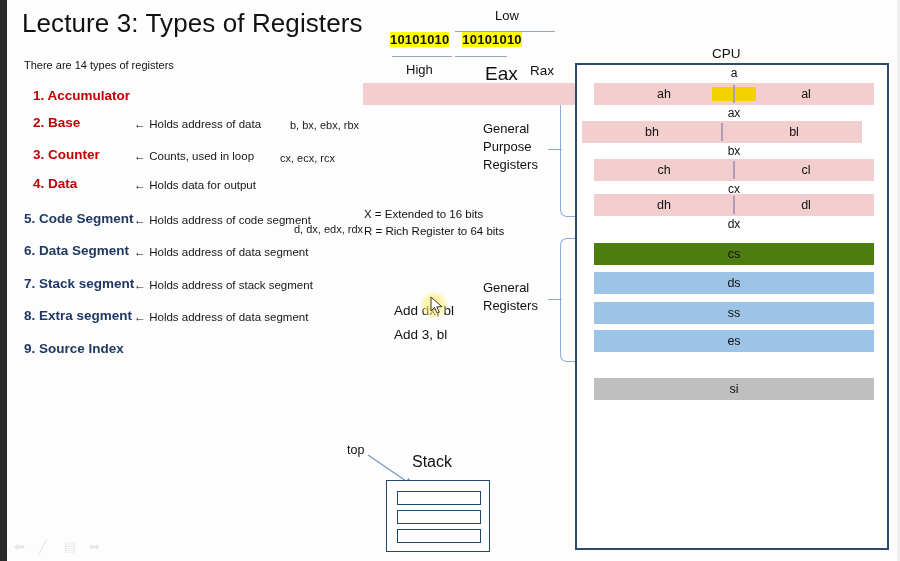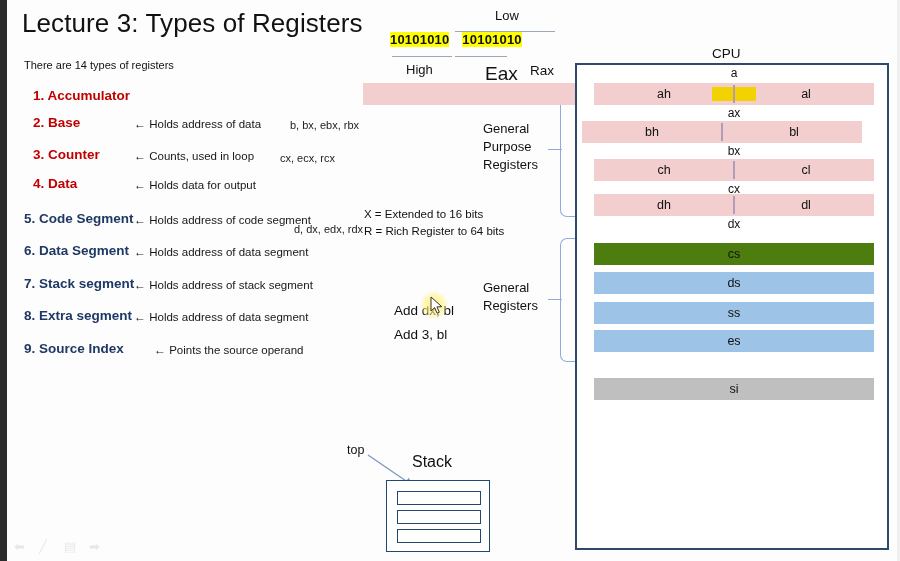--- a/index.html
+++ b/index.html
@@ -164,21 +164,20 @@
       <div class="reg-row" style="top: 276px; width: 360px; height: 20px;">
         <div class="reg-name navy">7. Stack segment</div>
         <div class="reg-desc" style="left: 110px; top: 2px;"><span class="arrow-glyph">←</span> Holds address of stack segment</div>
       </div>
       <div class="reg-row" style="top: 308px; width: 360px; height: 20px;">
         <div class="reg-name navy">8. Extra segment</div>
         <div class="reg-desc" style="left: 110px; top: 2px;"><span class="arrow-glyph">←</span> Holds address of data segment</div>
       </div>
       <div class="reg-row" style="top: 341px; width: 360px; height: 20px;">
         <div class="reg-name navy">9. Source Index</div>
-        <div class="reg-desc" style="left: 130px; top: 2px;"><span class="arrow-glyph">←</span> Points  the source operand</div>
       </div>
     </div>
 
   <div>
     <div class="lbl-low">Low</div>
     <div class="ul-low"></div>
     <div class="bin-wrap">
       <span class="bin">10101010</span>
       <span style="display:inline-block;width:4px;"></span>
       <span class="bin">10101010</span>

